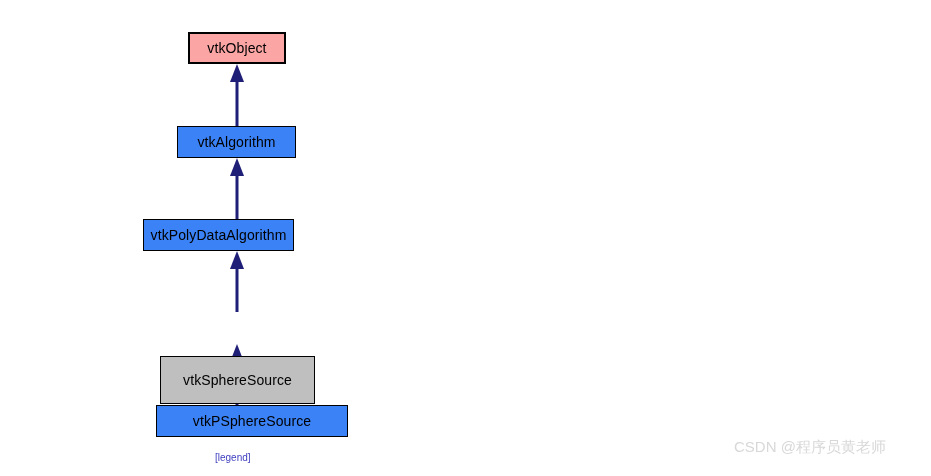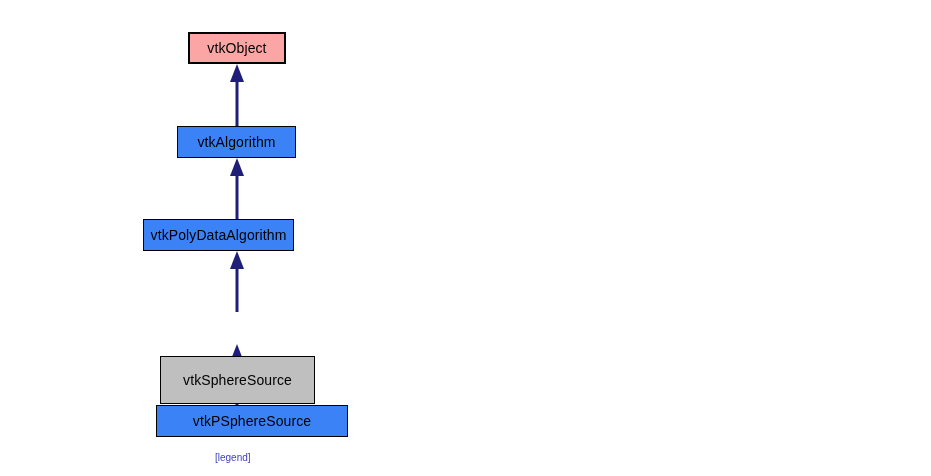--- a/index.html
+++ b/index.html
@@ -119,14 +119,15 @@
     </div>
 
     <div class="node-box" style="left:156px; top:405px; width:192px; height:32px;">
       <span class="node-label">vtkPSphereSource</span>
     </div>
 
     <a class="legend-link" style="left:215px; top:452px;">[legend]</a>
 
   </div>
 
+  <div class="watermark" style="left:734px; top:438px;">CSDN @程序员黄老师</div>
 
 </div>
 
 </body></html>

